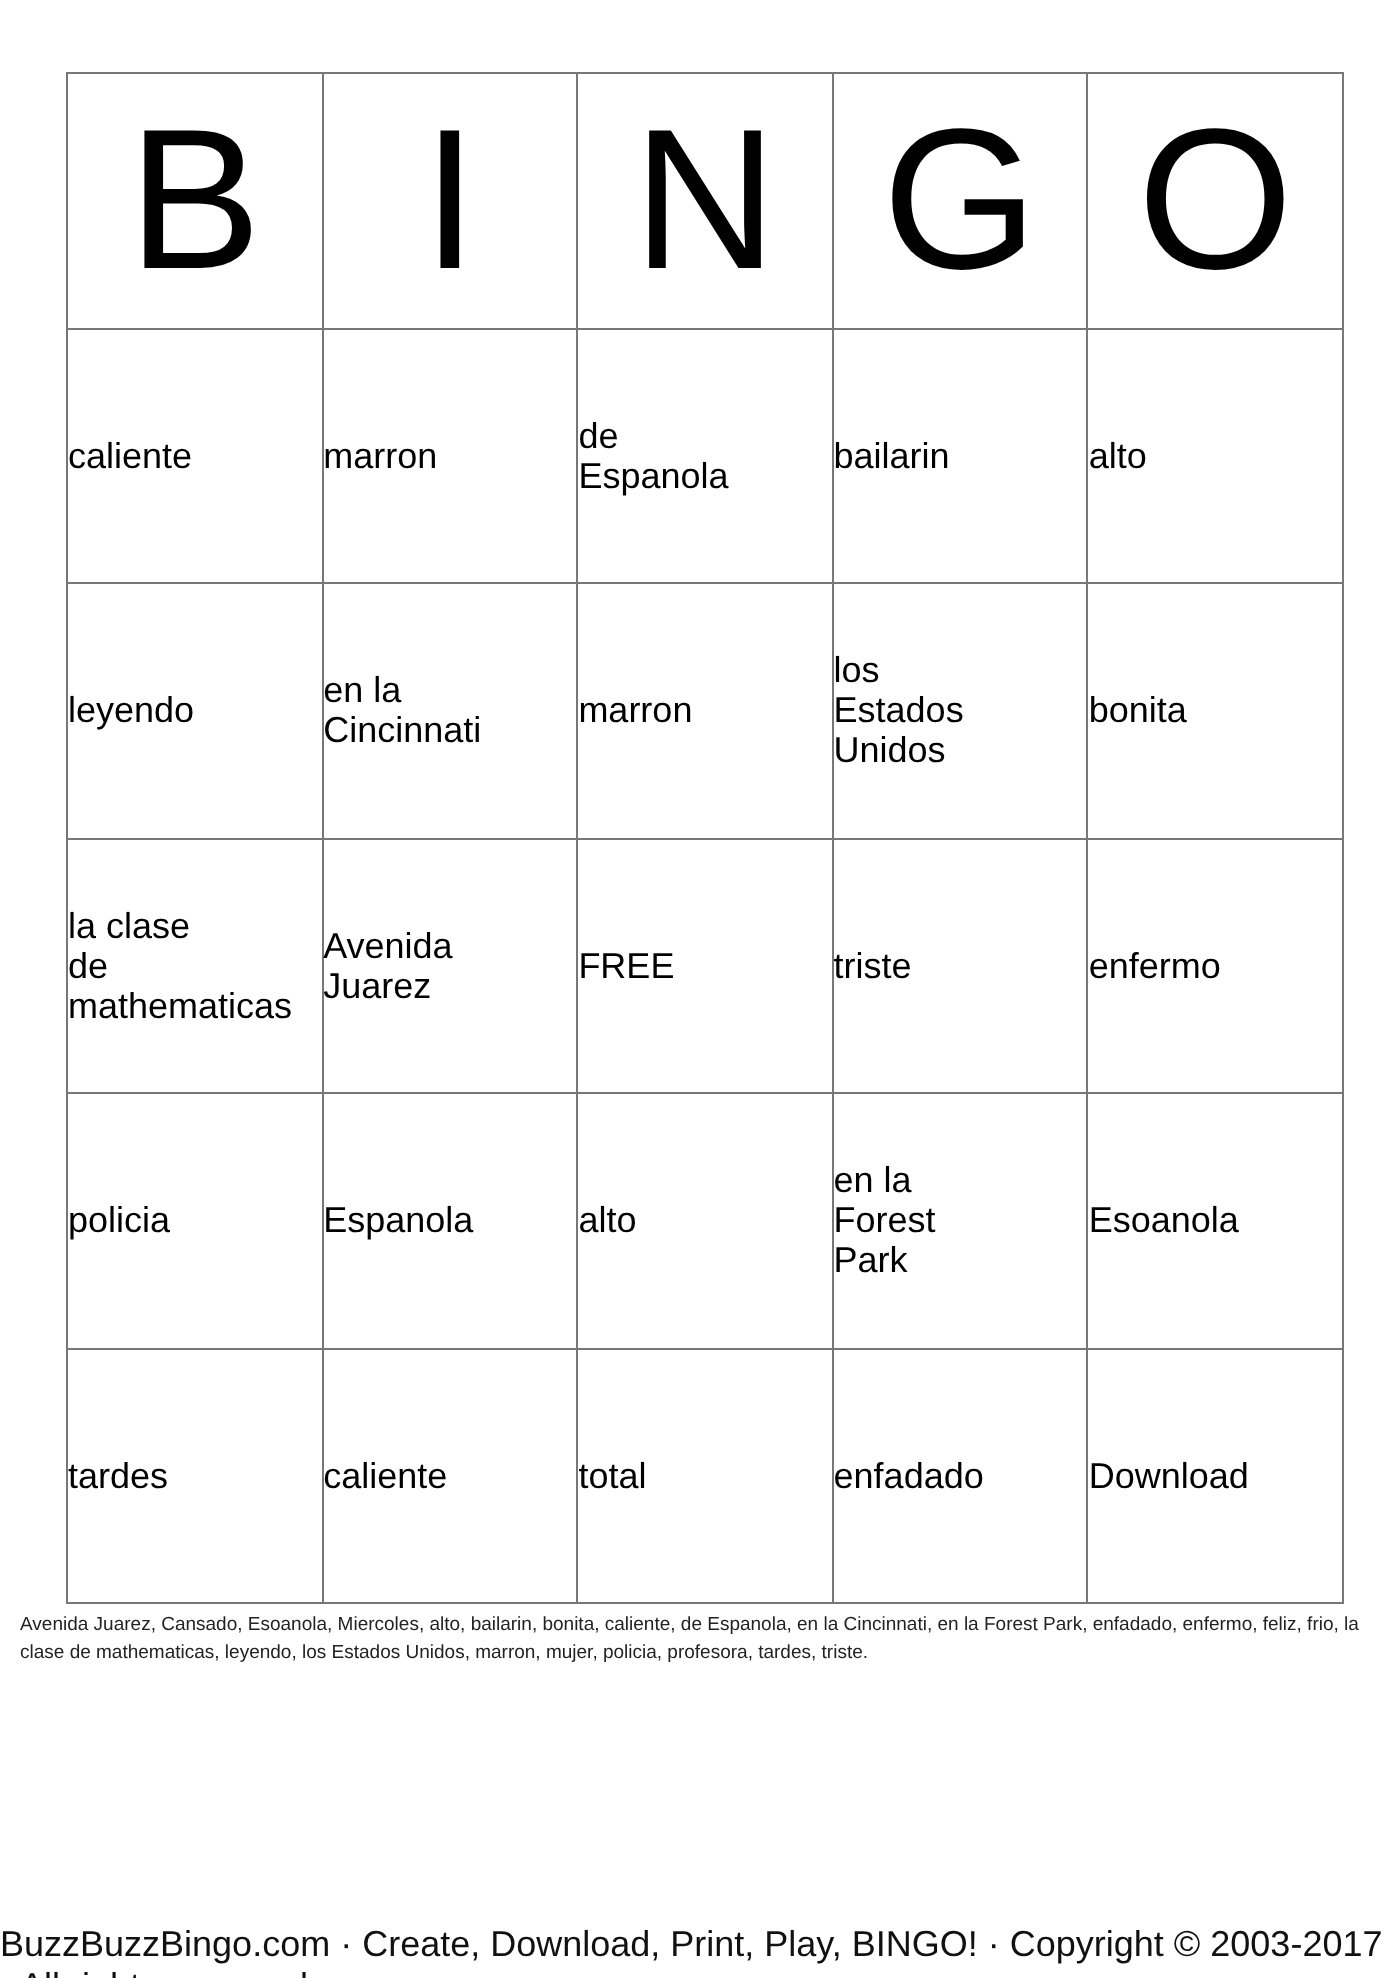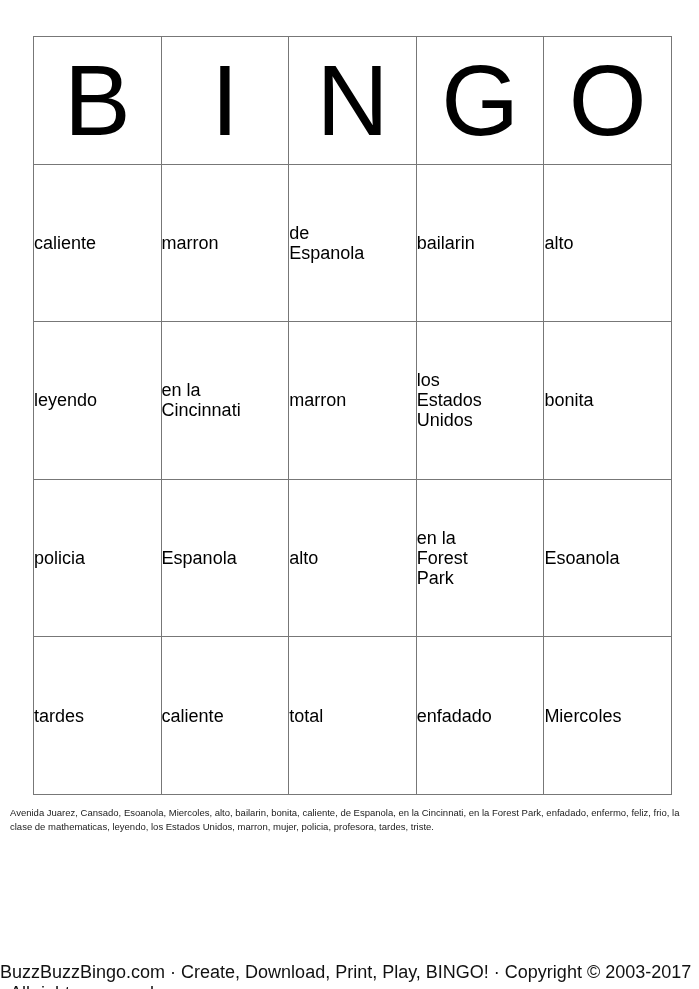--- a/index.html
+++ b/index.html
@@ -33,32 +33,39 @@
       <td><span class="cell-text">alto</span></td>
     </tr>
     <tr>
       <td><span class="cell-text">leyendo</span></td>
       <td><span class="cell-text">en la<br>Cincinnati</span></td>
       <td><span class="cell-text">marron</span></td>
       <td><span class="cell-text">los<br>Estados<br>Unidos</span></td>
       <td><span class="cell-text">bonita</span></td>
     </tr>
     <tr>
+      <td><span class="cell-text">la clase<br>de<br>mathematicas</span></td>
+      <td><span class="cell-text">Avenida<br>Juarez</span></td>
+      <td><span class="cell-text">FREE</span></td>
+      <td><span class="cell-text">triste</span></td>
+      <td><span class="cell-text">enfermo</span></td>
+    </tr>
+    <tr>
       <td><span class="cell-text">policia</span></td>
       <td><span class="cell-text">Espanola</span></td>
       <td><span class="cell-text">alto</span></td>
       <td><span class="cell-text">en la<br>Forest<br>Park</span></td>
       <td><span class="cell-text">Esoanola</span></td>
     </tr>
     <tr>
       <td><span class="cell-text">tardes</span></td>
       <td><span class="cell-text">caliente</span></td>
       <td><span class="cell-text">total</span></td>
       <td><span class="cell-text">enfadado</span></td>
-      <td><span class="cell-text">Miercoles</span></td>
+      <td><span class="cell-text">Download</span></td>
     </tr>
   </tbody>
 </table>
 
 <div class="note">
   <div>Avenida Juarez, Cansado, Esoanola, Miercoles, alto, bailarin, bonita, caliente, de Espanola, en la Cincinnati, en la Forest Park, enfadado, enfermo, feliz, frio, la clase de mathematicas, leyendo, los Estados Unidos, marron, mujer, policia, profesora, tardes, triste.</div>
 </div>
 
 <div class="footer">BuzzBuzzBingo.com · Create, Download, Print, Play, BINGO! · Copyright © 2003-2017 · All rights reserved</div>
 

